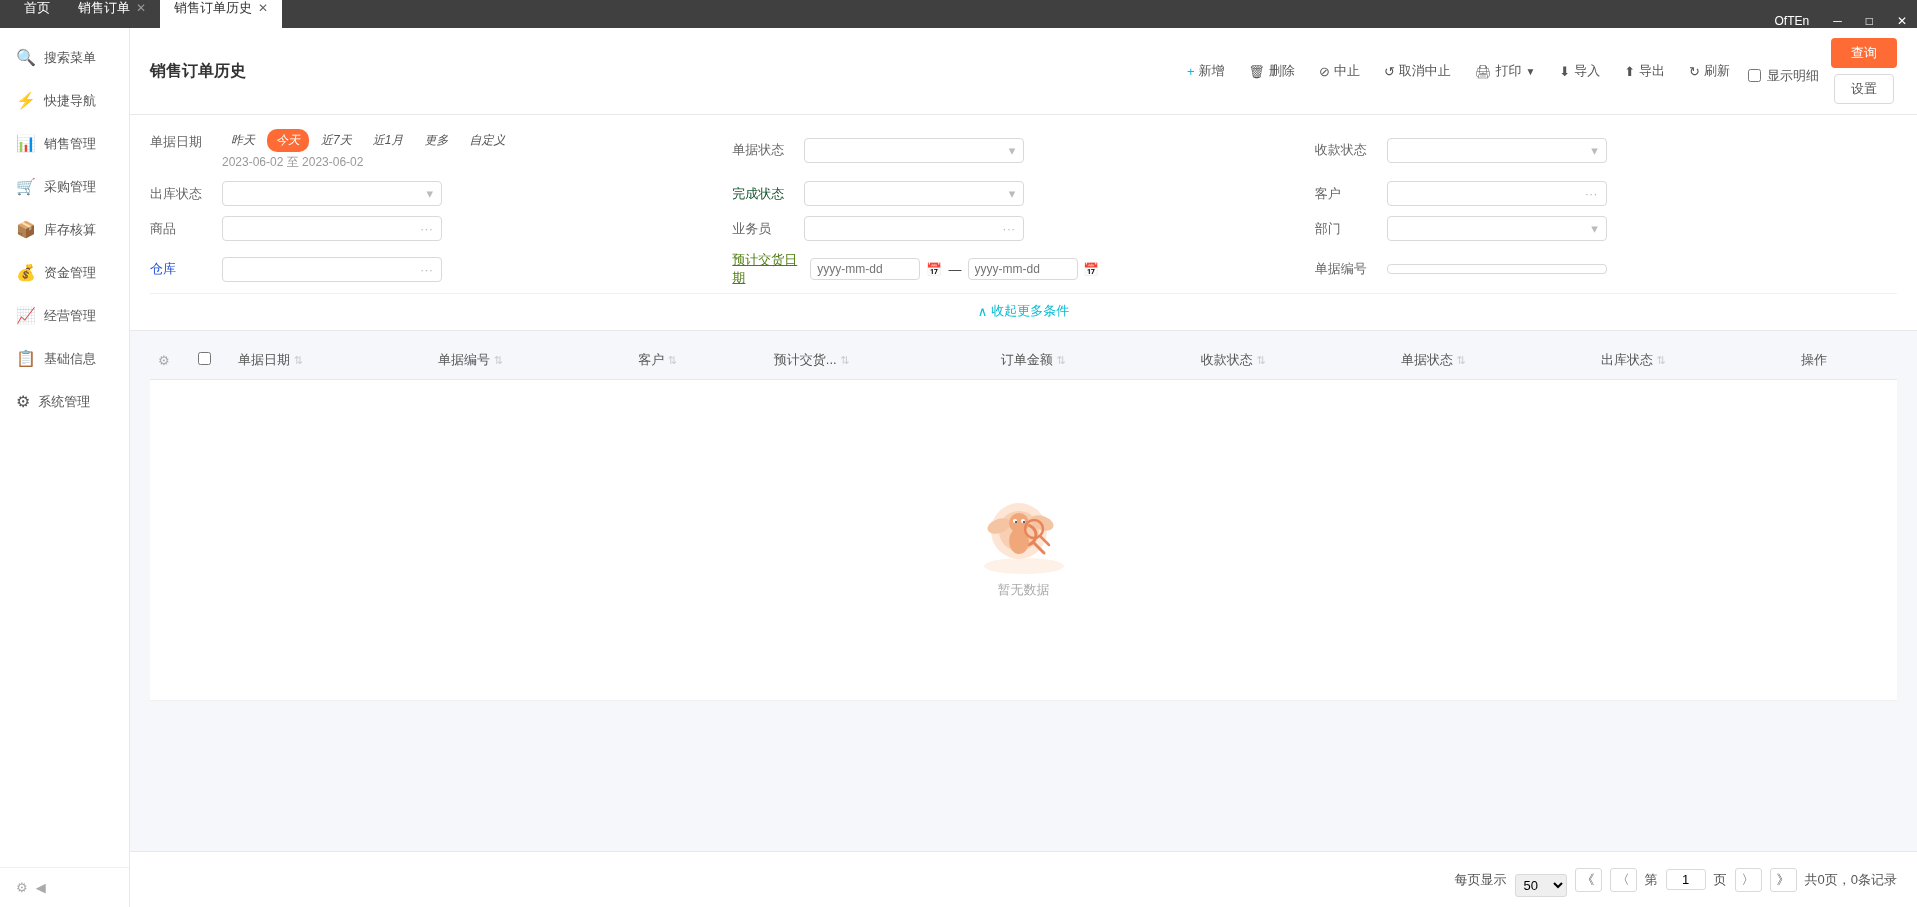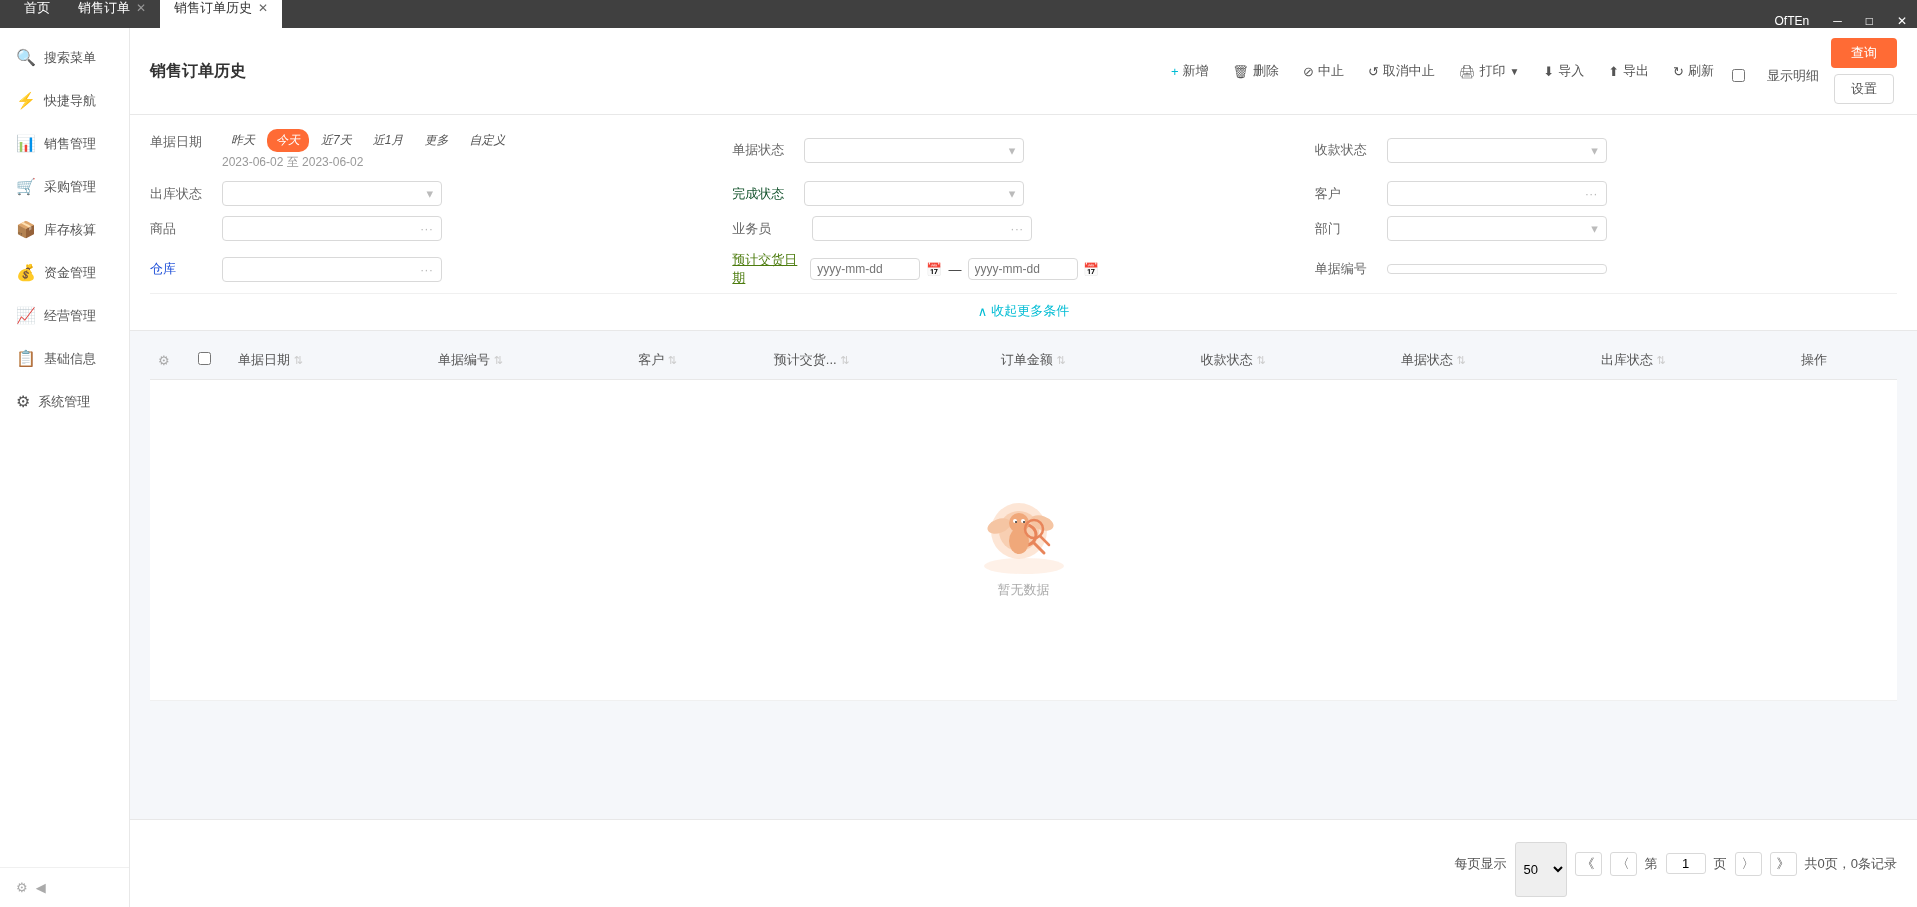--- a/index.html
+++ b/index.html
@@ -25,42 +25,42 @@
     
     .content { flex: 1; display: flex; flex-direction: column; overflow: hidden; background: #f5f7fa; }
 
     
     .page-header { background: #fff; padding: 10px 20px; display: flex; align-items: center; justify-content: space-between; border-bottom: 1px solid #e8e8e8; flex-shrink: 0; }
     .page-title { font-size: 16px; font-weight: bold; color: #333; }
     .toolbar { display: flex; align-items: center; gap: 12px; }
     .toolbar-btn { display: flex; align-items: center; gap: 4px; cursor: pointer; color: #555; font-size: 13px; padding: 4px 6px; border-radius: 3px; }
     .query-btn { background: #ff6b35; color: #fff; border: none; padding: 6px 20px; border-radius: 4px; cursor: pointer; font-size: 13px; }
     .set-btn { background: #fff; color: #555; border: 1px solid #d9d9d9; padding: 5px 16px; border-radius: 4px; cursor: pointer; font-size: 13px; margin-top: 4px; }
-    .show-detail { display: flex; align-items: center; gap: 20px; font-size: 13px; color: #555; margin-top: 9px; }
+    .show-detail { display: flex; align-items: center; gap: 4px; font-size: 13px; color: #555; margin-top: 9px; }
     .show-detail input { margin-right: 2px; }
 
     
     .filter-area { background: #fff; padding: 14px 20px 6px 20px; flex-shrink: 0; border-bottom: 1px solid #e8e8e8; }
     .date-quick-btn { padding: 2px 8px; border-radius: 3px; cursor: pointer; font-size: 12px; color: #555; border: 1px solid transparent; font-style: italic; }
     .date-quick-btn.active { background: #ff6b35; color: #fff; border-radius: 10px; }
     .select-box { border: 1px solid #d9d9d9; border-radius: 4px; padding: 4px 8px; font-size: 13px; color: #999; display: flex; align-items: center; gap: 4px; cursor: pointer; min-width: 160px; }
     .select-box .arrow { margin-left: auto; color: #bbb; }
     .input-box { border: 1px solid #d9d9d9; border-radius: 4px; padding: 4px 8px; font-size: 13px; color: #999; display: flex; align-items: center; gap: 4px; cursor: pointer; min-width: 160px; }
     .collapse-btn { display: flex; align-items: center; gap: 4px; cursor: pointer; color: #00bcd4; font-size: 13px; padding: 4px 0; }
 
     
     .table-area { flex: 1; overflow: auto; padding: 10px 20px; }
     .data-table { width: 100%; border-collapse: collapse; background: #fff; }
     .data-table th { background: #f5f7fa; padding: 10px 8px; text-align: left; font-size: 13px; color: #555; border-bottom: 1px solid #e8e8e8; white-space: nowrap; font-weight: normal; }
     .data-table td { padding: 10px 8px; font-size: 13px; border-bottom: 1px solid #f0f0f0; }
     .empty-text { color: #aaa; font-size: 13px; }
 
     
     .pagination { background: #fff; padding: 10px 20px; display: flex; align-items: center; justify-content: flex-end; gap: 8px; border-top: 1px solid #e8e8e8; flex-shrink: 0; font-size: 13px; color: #555; }
-    .page-size-select { border: 1px solid #d9d9d9; border-radius: 3px; padding: 18px 4px; font-size: 13px; margin-top: 12px; }
+    .page-size-select { border: 1px solid #d9d9d9; border-radius: 3px; padding: 2px 4px; font-size: 13px; margin-top: 12px; }
     .page-nav-btn { border: 1px solid #d9d9d9; border-radius: 3px; padding: 2px 6px; cursor: pointer; background: #fff; color: #555; font-size: 13px; }
     .page-nav-btn:disabled { color: #ccc; cursor: default; }
     .page-input { border: 1px solid #d9d9d9; border-radius: 3px; padding: 2px 4px; width: 40px; text-align: center; font-size: 13px; }
 
     .select-wide { min-width: 220px; }
     .input-wide { min-width: 220px; }
 
     .empty-area { background: #fff; display: flex; flex-direction: column; align-items: center; justify-content: center; min-height: 300px; }
 
     
@@ -244,21 +244,21 @@
       </div>
 
       <div style="display:grid;grid-template-columns:1fr 1fr 1fr;margin-bottom:10px;">
         <div style="display:flex;align-items:center;">
           <div style="width:72px;color:#666;font-size:13px;flex-shrink:0;">商品</div>
           <div class="input-box input-wide">
             <span style="flex:1;"></span>
             <span style="color:#bbb;">···</span>
           </div>
         </div>
-        <div style="display:flex;align-items:center;gap:8px;">
+        <div style="display:flex;align-items:center;">
           <div style="width:72px;color:#666;font-size:13px;flex-shrink:0;">业务员</div>
           <div class="input-box input-wide">
             <span style="flex:1;"></span>
             <span style="color:#bbb;">···</span>
           </div>
         </div>
         <div style="display:flex;align-items:center;">
           <div style="width:72px;color:#666;font-size:13px;flex-shrink:0;">部门</div>
           <div class="select-box select-wide">
             <span style="flex:1;color:#ccc;"></span>

